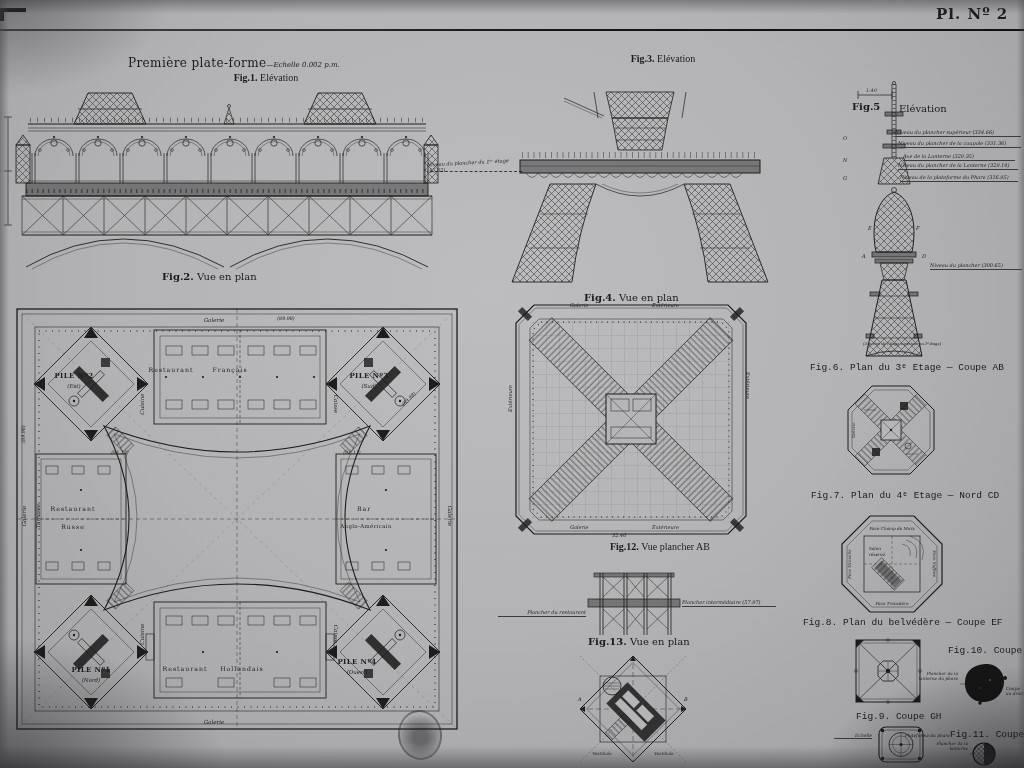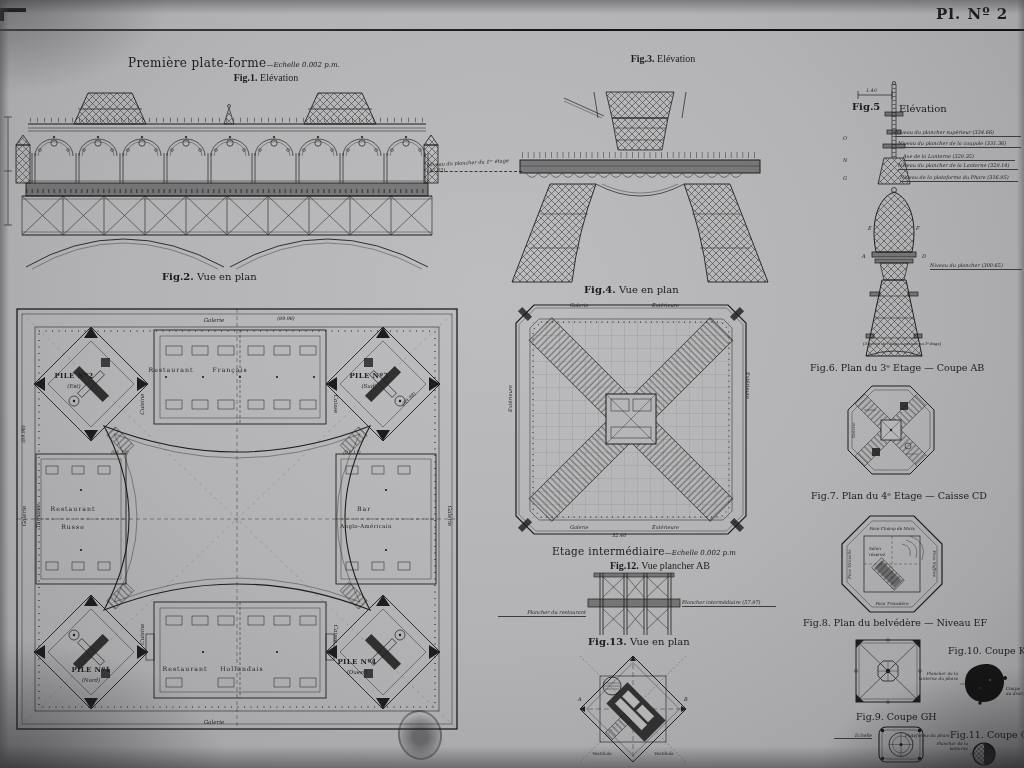--- a/index.html
+++ b/index.html
@@ -5,21 +5,21 @@
   html,body{margin:0;padding:0;background:#85858a;}
   #stage{position:relative;width:1024px;height:768px;overflow:hidden;
     background:radial-gradient(ellipse at 48% 38%, #bdbdbf 0%, #b3b3b5 50%, #a6a6a9 80%, #919194 100%);
     font-family:"DejaVu Serif",serif;color:#1b1b1b;}
   .abs{position:absolute;}
   .hTitle{font-size:12px;letter-spacing:.4px;white-space:nowrap;}
   .hTitleS{font-size:10.5px;letter-spacing:.3px;white-space:nowrap;}
   .hScale{font-style:italic;font-size:7px;}
   .hFig{font-size:10px;white-space:nowrap;}
   .hFig .fn{font-weight:700;}
-  .hFig6{font-size:9.5px;white-space:nowrap;}
+  .hFig6{font-size:9.5px;white-space:nowrap;font-family:Liberation Mono, monospace;}
   .ctr{text-align:center;font-family:Liberation Serif, serif;}
   .tt{font-style:italic;font-size:5px;line-height:1.15;color:#222;}
   .ann5{position:absolute;border-bottom:.6px solid #3c3c3c;font-style:italic;font-size:5px;line-height:1.25;
         white-space:nowrap;overflow:hidden;height:7px;color:#232323;}
   .lead{border-bottom:.6px solid #3c3c3c;}
   .rot90{transform:rotate(90deg);transform-origin:0 0;}
   .rotm90{transform:rotate(-90deg);transform-origin:0 0;}
   .rule{position:absolute;left:0;right:0;top:29px;height:2.4px;
         background:linear-gradient(90deg, rgba(28,28,30,.7), #141416 55%, #101012);}
   .cornermark1{position:absolute;left:0;top:8px;width:26px;height:4px;background:#17171a;}
@@ -315,21 +315,21 @@
       <path d="M224,92 L178,92 Q196,140 202,190 L262,190 Q242,138 224,92 Z" fill="url(#pCross)" stroke-width=".9"></path>
       <line x1="34" y1="122" x2="82" y2="122" stroke-width=".5"></line>
         <line x1="24" y1="156" x2="74" y2="156" stroke-width=".5"></line>
       <line x1="186" y1="122" x2="234" y2="122" stroke-width=".5"></line>
         <line x1="194" y1="156" x2="244" y2="156" stroke-width=".5"></line>
       <path d="M90,92 Q134,116 178,92" stroke-width=".7"></path>
       <path d="M96,92 Q134,110 172,92" stroke-width=".4"></path>
     </g>
   </svg>
 
-  <div class="abs hFig" style="left:584px;top:284px;">
+  <div class="abs hFig" style="left:584px;top:292px;">
     <span class="fn">Fig.4.</span> <span>Vue en plan</span>
   </div>
   <svg class="abs" style="left:508px;top:297px;" width="246" height="245" viewBox="0 0 246 245">
     <g stroke="#1d1d1d" fill="none" stroke-width=".7">
       <rect x="24" y="24" width="198" height="197" fill="url(#pGrid)" stroke="none" opacity=".55"></rect>
       <g clip-path="url(#clipOct4)">
         <g transform="translate(123,122.5) rotate(45)">
             <rect x="-128" y="-16" width="256" height="32" fill="url(#pSteps)" stroke-width=".7"></rect>
           </g>
         <g transform="translate(123,122.5) rotate(-45)">
@@ -437,21 +437,21 @@
       <rect x="58" y="22" width="8" height="8" fill="#1d1d1d" stroke="none" opacity=".85"></rect>
       <rect x="30" y="68" width="8" height="8" fill="#1d1d1d" stroke="none" opacity=".85"></rect>
       <circle cx="66" cy="66" r="3" stroke-width=".6"></circle>
       <line x1="22" y1="30" x2="34" y2="30" stroke-width=".4"></line>
         <line x1="64" y1="74" x2="76" y2="74" stroke-width=".4"></line>
     </g>
     <text class="sTiny" text-anchor="middle" transform="rotate(-90 13 50)" x="13" y="50">Galerie</text>
   </svg>
 
   <div class="abs hFig6" style="left:811px;top:490px;">
-    <span class="fn">Fig.7.</span> <span>Plan du 4ᵉ Etage — Caisse CD</span>
+    <span class="fn">Fig.7.</span> <span>Plan du 4ᵉ Etage — Nord CD</span>
   </div>
   <svg class="abs" style="left:836px;top:510px;" width="112" height="108" viewBox="0 0 112 108">
     <g stroke="#1d1d1d" fill="none" stroke-width=".7">
       <polygon points="34,6 78,6 106,34 106,74 78,102 34,102 6,74 6,34" stroke-width="1.2"></polygon>
       <polygon points="36,11 76,11 101,36 101,72 76,97 36,97 11,72 11,36" stroke-width=".4"></polygon>
       <rect x="28" y="26" width="56" height="56" stroke-width=".7"></rect>
       <line x1="56" y1="26" x2="56" y2="82" stroke-dasharray="3 2" stroke-width=".35"></line>
       <line x1="28" y1="54" x2="84" y2="54" stroke-dasharray="3 2" stroke-width=".35"></line>
       <path d="M66,34 q10,2 8,12 M70,30 q14,4 10,18 M74,26 q18,6 12,24" stroke-width=".4"></path>
       <g transform="translate(52,64) rotate(45)">
@@ -461,21 +461,21 @@
     </g>
     <text class="sTiny" text-anchor="middle" x="56" y="20">Face Champ de Mars</text>
     <text class="sTiny" text-anchor="middle" x="56" y="95">Face Trocadéro</text>
     <text class="sTiny" text-anchor="middle" transform="rotate(-90 15 54)" x="15" y="54">Face Grenelle</text>
     <text class="sTiny" text-anchor="middle" transform="rotate(90 97 54)" x="97" y="54">Face Suffren</text>
     <text class="sTiny" x="33" y="40">Salon</text>
     <text class="sTiny" x="33" y="46">réservé</text>
   </svg>
 
   <div class="abs hFig6" style="left:803px;top:617px;">
-    <span class="fn">Fig.8.</span> <span>Plan du belvédère — Niveau EF</span>
+    <span class="fn">Fig.8.</span> <span>Plan du belvédère — Coupe EF</span>
   </div>
   <svg class="abs" style="left:846px;top:634px;" width="86" height="78" viewBox="0 0 86 78">
     <g stroke="#1d1d1d" fill="none" stroke-width=".7">
       <rect x="10" y="6" width="64" height="62" stroke-width="1"></rect>
       <rect x="13" y="9" width="58" height="56" stroke-width=".4"></rect>
       <line x1="10" y1="6" x2="74" y2="68" stroke-width=".6"></line>
         <line x1="74" y1="6" x2="10" y2="68" stroke-width=".6"></line>
       <polygon points="37,27 47,27 52,32 52,42 47,47 37,47 32,42 32,32" stroke-width=".8"></polygon>
       <path d="M42,27 V47 M32,37 H52 M35,30 L49,44 M49,30 L35,44" stroke-width=".4"></path>
       <circle cx="42" cy="37" r="2.2" fill="#1d1d1d" stroke="none"></circle>
@@ -536,21 +536,20 @@
     <circle cx="14" cy="14" r="11" fill="url(#pCrossD)" stroke="#141414" stroke-width="1.2"></circle>
     <path d="M14,3 A11 11 0 0 1 14,25 Z" fill="#191919" opacity=".85"></path>
     <line x1="0" y1="14" x2="3" y2="14" stroke="#2b2b2b" stroke-width=".5"></line>
   </svg>
   <div class="abs tt" style="left:924px;top:742px;width:44px;text-align:right;font-size:4.3px;">
     <span style="display:block;">Plancher de la</span>
     <span style="display:block;">lanterne</span>
   </div>
 
   <div class="abs" style="left:552px;top:540px;width:216px;">
-    <div><span class="hTitleS">Etage intermédiaire</span><span class="hScale">—<i>Echelle 0.002 p.m</i></span></div>
     <div class="ctr hFig" style="margin-top:1px;"><span class="fn">Fig.12.</span> <span>Vue plancher AB</span></div>
   </div>
   <svg class="abs" style="left:586px;top:571px;" width="96" height="66" viewBox="0 0 96 66">
     <g stroke="#1c1c1c" fill="none" stroke-width=".8">
       <rect x="8" y="2" width="80" height="4" fill="url(#pHoriz)" stroke-width=".6"></rect>
       <line x1="14" y1="2" x2="14" y2="64"></line>
         <line x1="17" y1="2" x2="17" y2="64"></line>
       <line x1="38" y1="2" x2="38" y2="64"></line>
         <line x1="41" y1="2" x2="41" y2="64"></line>
       <line x1="58" y1="2" x2="58" y2="64"></line>

